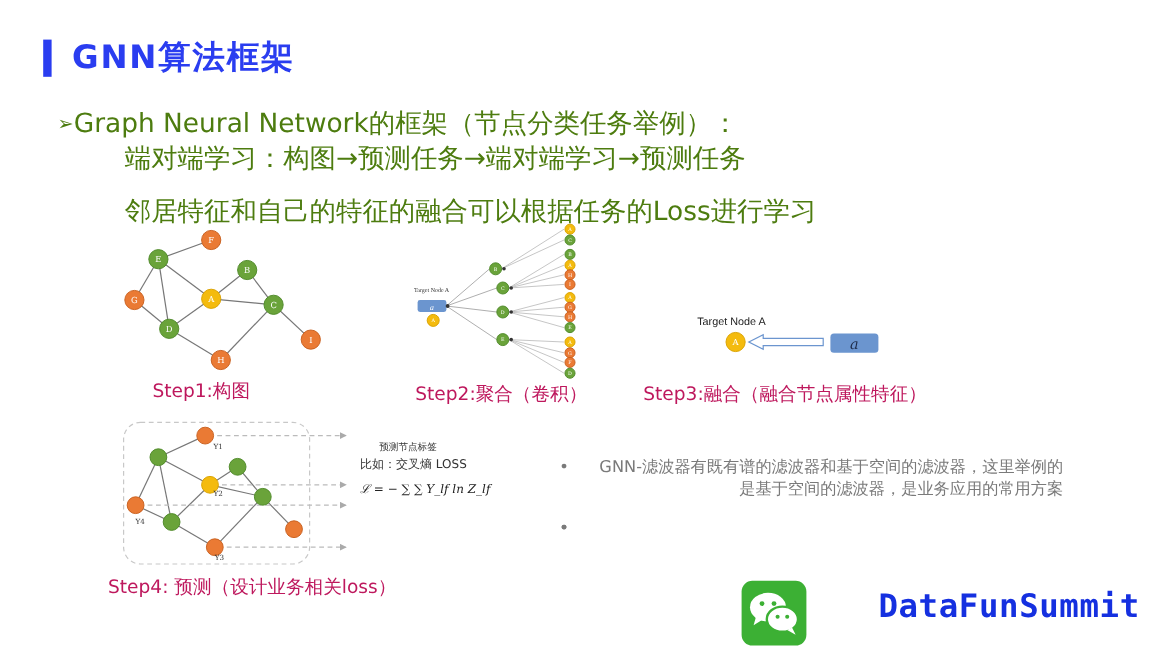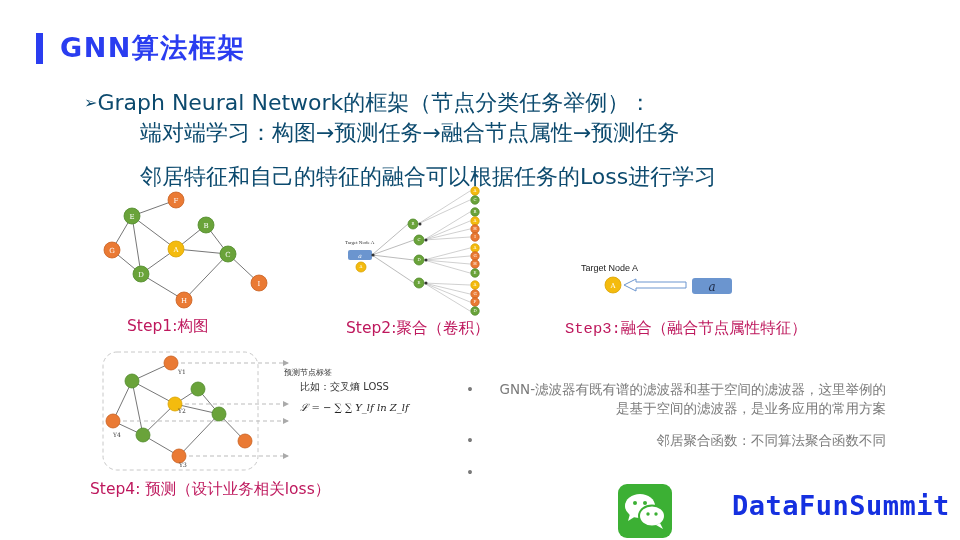--- a/index.html
+++ b/index.html
@@ -1,53 +1,53 @@
 <!DOCTYPE html>
 <html><head>
 <meta charset="utf-8">
 <style>
   * { margin:0; padding:0; box-sizing:border-box; }
   html, body { width:960px; height:540px; background:#ffffff; overflow:hidden; }
   body { position:relative; font-family:"DejaVu Sans", sans-serif; color:#000; }
   .abs { position:absolute;text-align:right; }
   #title-bar { left:36px; top:33px; width:7px; height:31px; background:#2a3df0; }
   #title { left:60px; top:30px; font-size:27px; font-weight:bold; color:#2a3df0; letter-spacing:1.5px; white-space:nowrap; }
-  .headline { font-size:22px; white-space:nowrap; color:#0c4a6e; line-height:30px;margin-left:36px; }
+  .headline { font-size:22px; white-space:nowrap; color:#4d7c0f; line-height:30px; }
   #h1 { left:48px; top:88px; }
   #h2 { left:104px; top:118px; }
   #h3 { left:104px; top:162px; }
   .arrowglyph { font-size:16px; vertical-align:2px; }
   .caption { font-size:15.5px; white-space:nowrap; color:#be185d; }
   #cap1 { left:127px; top:316px; }
   #cap2 { left:346px; top:318px; }
-  #cap3 { left:565px; top:318px;font-family:Liberation Mono, monospace; }
+  #cap3 { left:536px; top:318px; }
   #cap4 { left:90px; top:479px; }
   svg { position:absolute; left:0; top:0; }
   .bullets { left:466px; top:380px; width:420px; font-size:13.5px; color:#7a7a7a; line-height:19px; }
   .bullet-item { position:relative; padding-left:24px; margin-bottom:13px; }
   .bullet-dot { position:absolute; left:0; top:0; }
-  #legend-title { left:284px; top:367px; font-size:8px; color:#333; line-height:12px; }
+  #legend-title { left:316px; top:367px; font-size:8px; color:#333; line-height:12px; }
   #legend-sub { left:300px; top:380px; font-size:10px; color:#333; }
   #formula { left:300px; top:400px; font-size:10px; font-family:"DejaVu Serif", serif; font-style:italic; color:#222; white-space:nowrap; }
   #wechat { left:618px; top:484px; width:54px; height:54px; background:#3cb034; border-radius:9px; }
   #brand { left:732px; top:490px; font-family:"DejaVu Sans Mono", monospace; font-weight:bold; font-size:27px; color:#1530e0; letter-spacing:0.5px; white-space:nowrap; }
   #target3-label { left:581px; top:263px; font-size:9px; color:#222; white-space:nowrap; font-family:"Liberation Sans", sans-serif; }
   #target2-label { left:345px; top:240px; font-size:5px; color:#333; white-space:nowrap; font-family:"Liberation Serif", serif; }
 </style>
 </head>
 <body>
 
 <div class="abs" id="title-bar"></div>
 <div class="abs" id="title">GNN算法框架</div>
 
 <div class="abs headline" id="h1">
   <span class="arrowglyph">➢</span><span>Graph Neural Network的框架（节点分类任务举例）：</span>
 </div>
 <div class="abs headline" id="h2">
-  <span>端对端学习：构图</span><span>→</span><span>预测任务</span><span>→</span><span>融合节点属性</span><span>→</span><span>预测任务</span>
+  <span>端对端学习：构图</span><span>→</span><span>预测任务</span><span>→</span><span>端对端学习</span><span>→</span><span>预测任务</span>
 </div>
 <div class="abs headline" id="h3">邻居特征和自己的特征的融合可以根据任务的Loss进行学习</div>
 
 <svg id="diagram" width="960" height="540">
   <defs>
     <marker id="dash-arrow" markerWidth="6" markerHeight="6" refX="5" refY="3" orient="auto">
       <path d="M0,0 L6,3 L0,6 z" fill="#aaa"></path>
     </marker>
   </defs>
   <g id="step1">
@@ -276,21 +276,20 @@
 <div class="abs" id="legend-sub">比如：交叉熵 LOSS</div>
 <div class="abs" id="formula">ℒ = − ∑ ∑ Y_lf ln Z_lf</div>
 
 <div class="abs bullets">
   <div class="bullet-item">
     <span class="bullet-dot">•</span>
     <span>GNN-滤波器有既有谱的滤波器和基于空间的滤波器，这里举例的是基于空间的滤波器，是业务应用的常用方案</span>
   </div>
   <div class="bullet-item">
     <span class="bullet-dot">•</span>
-    <span>邻居聚合函数：不同算法聚合函数不同</span>
   </div>
   <div class="bullet-item">
     <span class="bullet-dot">•</span>
   </div>
 </div>
 
 <div class="abs" id="wechat">
   <svg width="54" height="54" viewBox="0 0 54 54" style="position:absolute;left:0;top:0;">
     <ellipse cx="22" cy="22" rx="15" ry="12" fill="#fff"></ellipse>
     <path d="M12 30 L10 37 L18 32 z" fill="#fff"></path>

